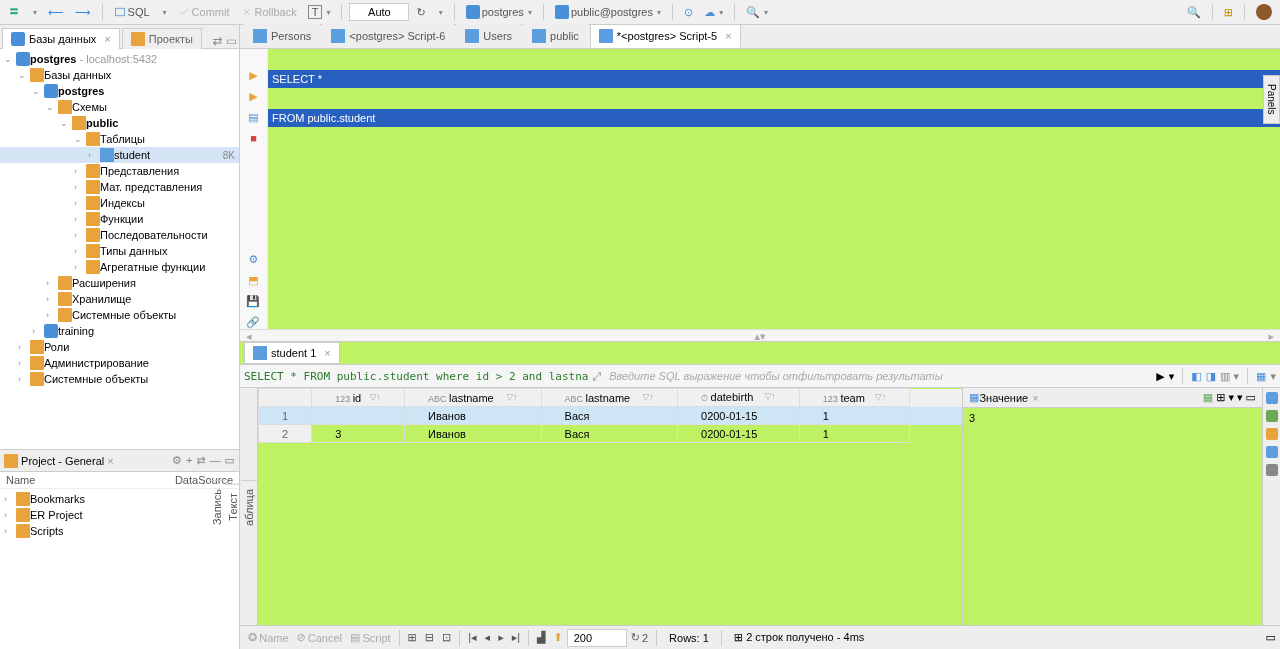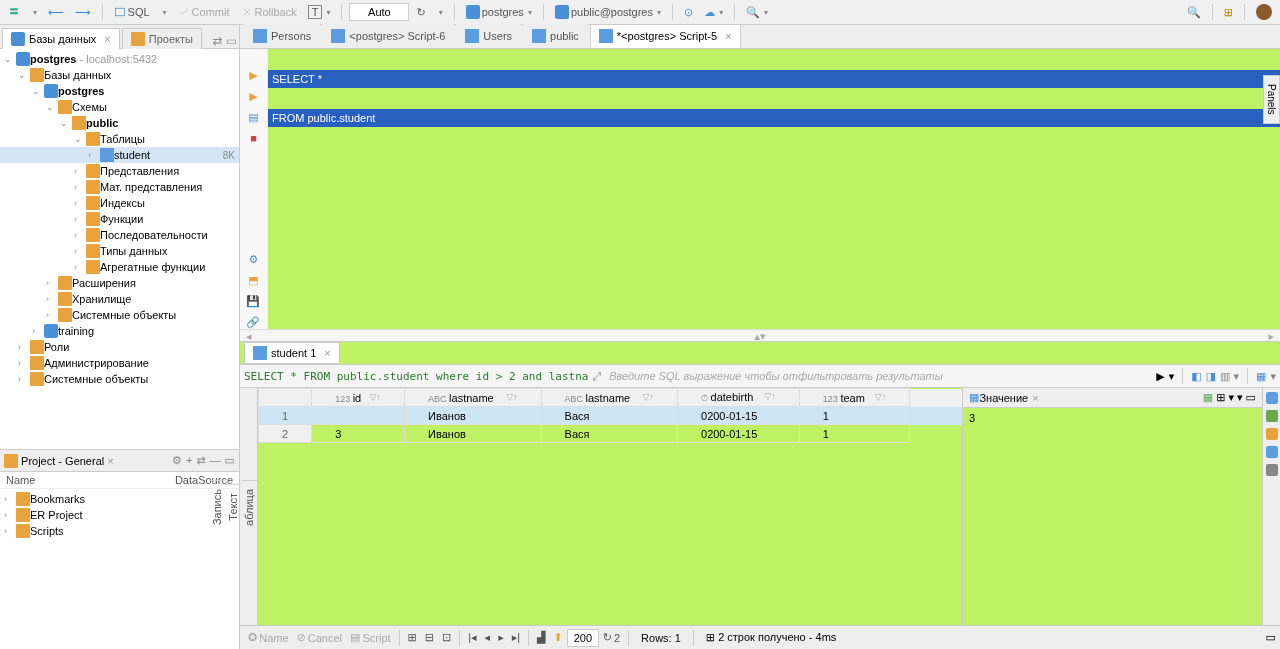--- a/index.html
+++ b/index.html
@@ -424,21 +424,21 @@
         <span class="tbtn">⊟</span>
         <span class="tbtn">⊡</span>
         <span class="tsep"></span>
         <span class="tbtn">|◂</span>
         <span class="tbtn">◂</span>
         <span class="tbtn">▸</span>
         <span class="tbtn">▸|</span>
         <span class="tsep"></span>
         <span class="tbtn">▟</span>
         <span class="tbtn" style="color:#e8a33d">⬆</span>
-        <input class="tinput" style="width: 32px;" value="200">
+        <input class="tinput" style="width: 60px;" value="200">
         <span class="tbtn">↻ <span>2</span></span>
         <span class="tsep"></span>
         <span style="padding:0 8px">Rows: 1</span>
         <span class="tsep"></span>
         <span style="padding:0 8px">⊞ <span>2 строк получено - 4ms</span></span>
         <span style="flex:1"></span>
         <span>▭</span>
       </div>
     </div>
     <div class="panels-tab">Panels</div>

